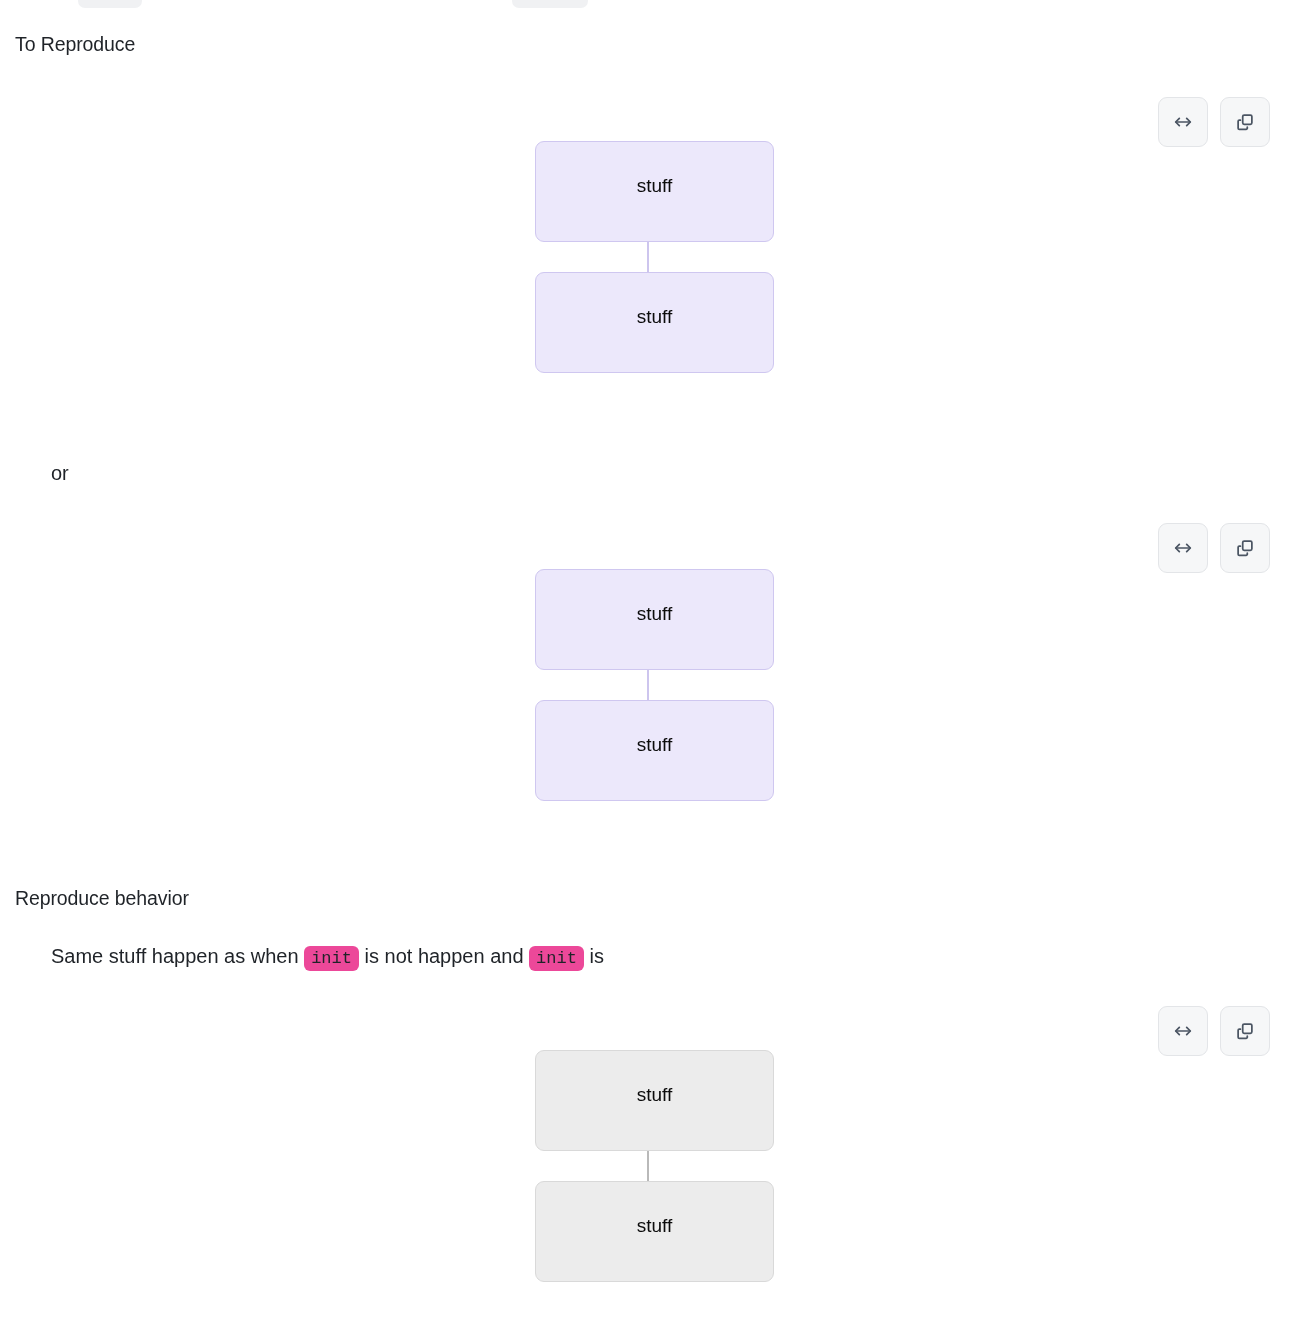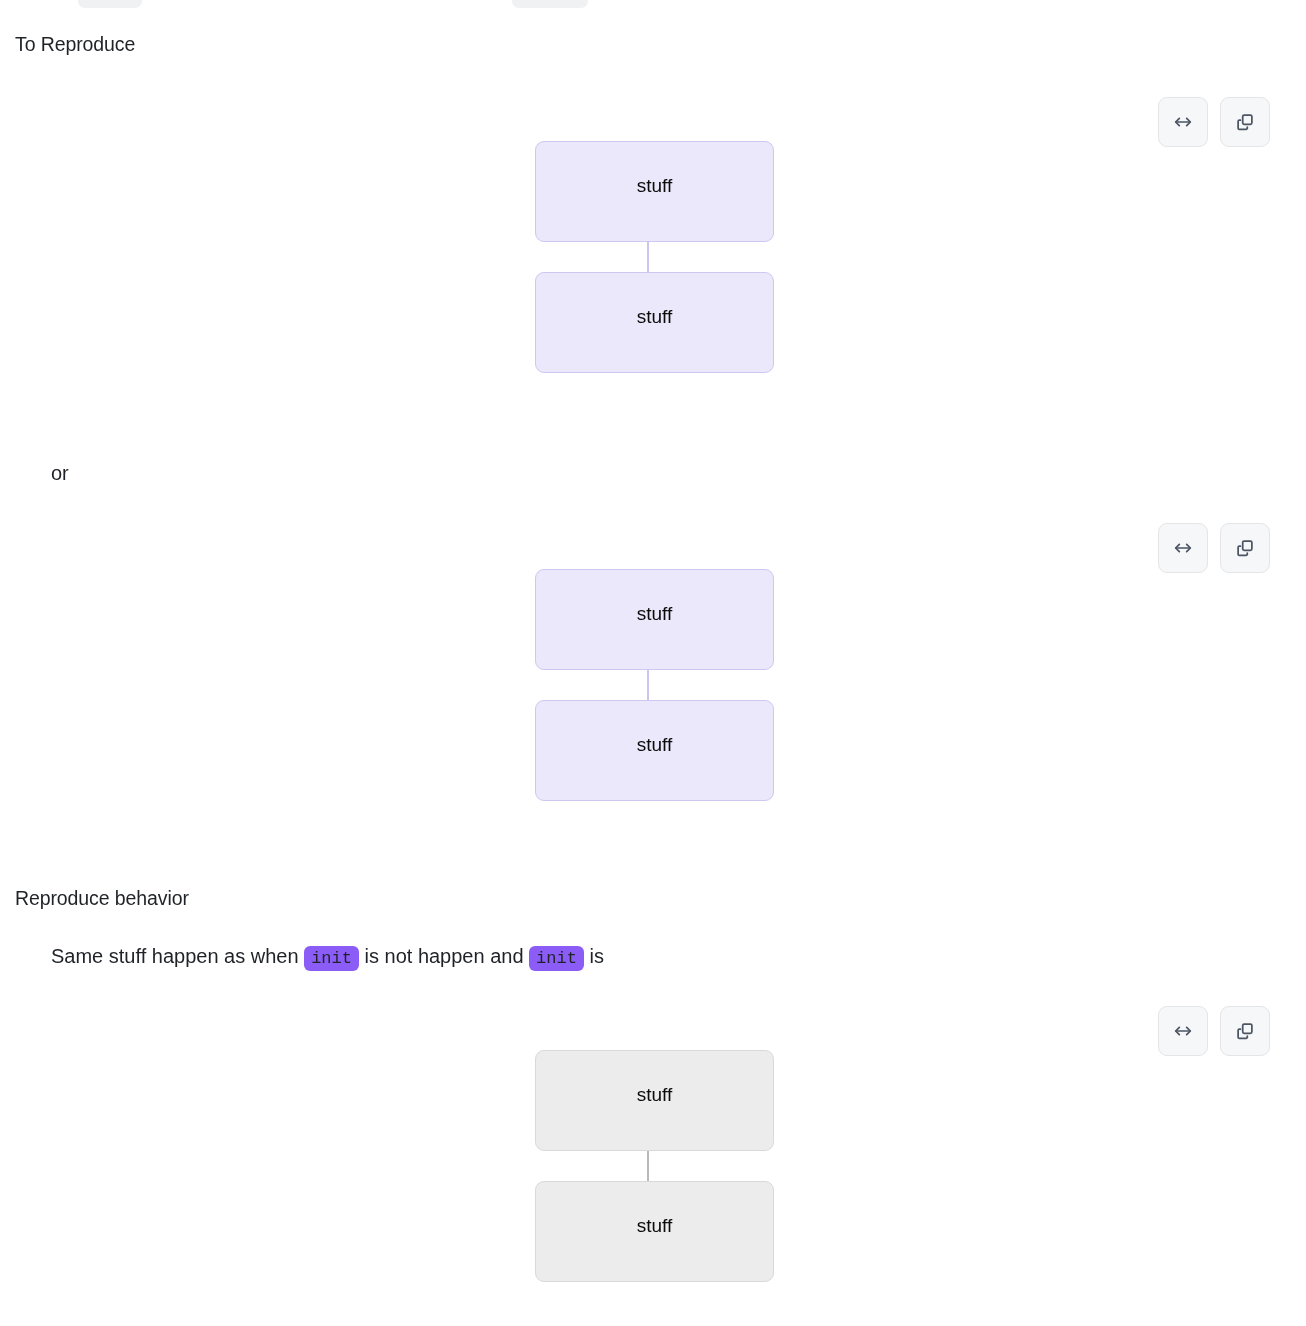--- a/index.html
+++ b/index.html
@@ -48,21 +48,21 @@
     font-size: 20px;
     line-height: 1.5;
     color: #1f2328;
     white-space: nowrap;
     margin-left: 27px;
   }
   .para .tok { }
   code.inline {
     font-family: "Liberation Mono", "DejaVu Sans Mono", monospace;
     font-size: 17px;
-    background: #8b5cf6;
+    background: #ec4899;
     border-radius: 6px;
     padding: 3px 7px;
     color: #1f2328;
   }
 
   
   .diagram {
     position: absolute;
     left: 0;
     width: 1306px;

